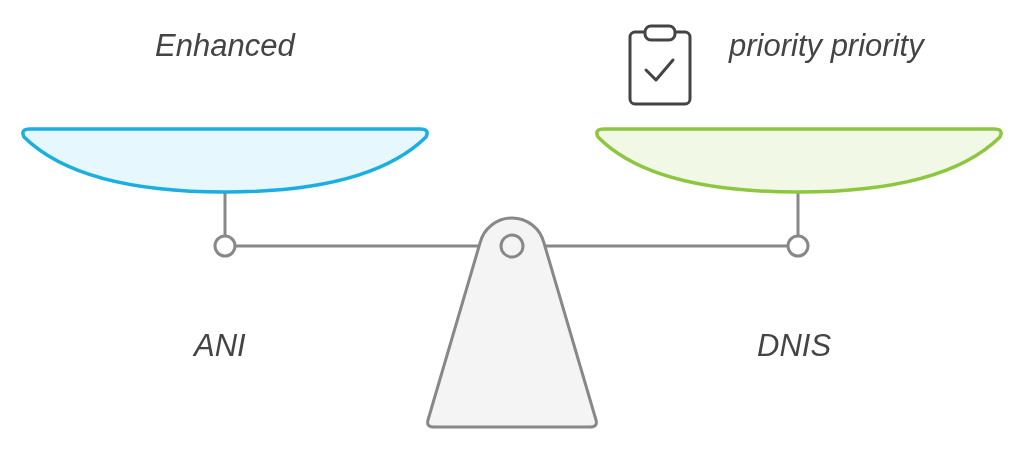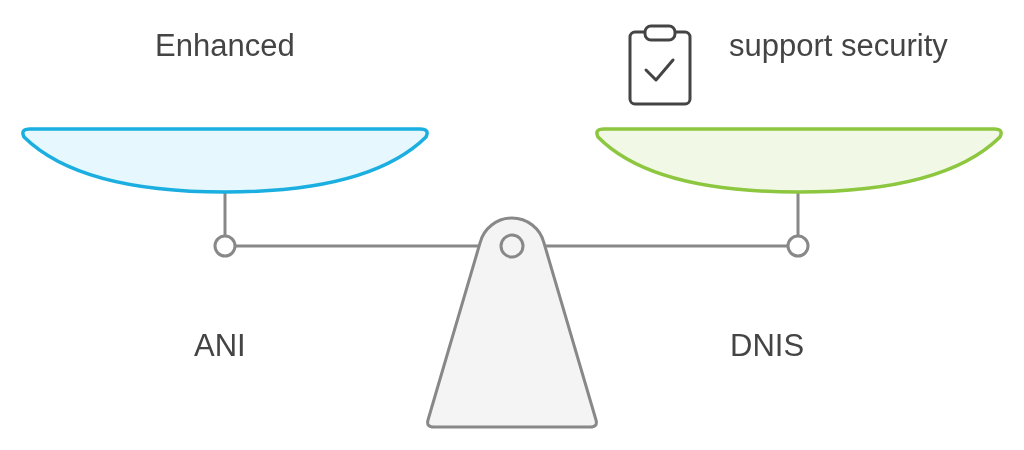--- a/index.html
+++ b/index.html
@@ -1,24 +1,24 @@
 <!DOCTYPE html>
 <html><head>
   <meta charset="utf-8">
   <style>
     html, body { margin: 0; padding: 0; background: #ffffff; }
     body { width: 1024px; height: 450px; position: relative; overflow: hidden;
            font-family: "Liberation Sans", "DejaVu Sans", sans-serif; }
     svg.scene { position: absolute; left: 0; top: 0; }
     .label { position: absolute; color: #444444; font-size: 31px; line-height: 40px;
-             font-family: "Liberation Sans", "DejaVu Sans", sans-serif; white-space: nowrap; }
+             font-family: "Liberation Sans", "DejaVu Sans", sans-serif; white-space: nowrap; font-style: italic; }
     .caption-left { left: 155px; top: 26px; }
     .caption-right { left: 729px; top: 26px; }
     .side-left { left: 194px; top: 326px; }
-    .side-right { left: 730px; top: 326px; }
+    .side-right { left: 757px; top: 326px; }
     .line { display: block; }
   </style>
 </head>
 <body>
 
 <svg class="scene" width="1024" height="450" viewBox="0 0 1024 450">
 
   <line x1="225" y1="192" x2="225" y2="236" stroke="#888888" stroke-width="3"></line>
   <line x1="798" y1="192" x2="798" y2="236" stroke="#888888" stroke-width="3"></line>
 
@@ -39,17 +39,17 @@
     <rect x="645" y="26" width="30" height="14" rx="6" fill="#FFFFFF"></rect>
     <polyline points="646,70 656,80 673,60"></polyline>
   </g>
 </svg>
 
 <div class="label caption-left">
   <span class="line">Enhanced</span>
 </div>
 
 <div class="label caption-right">
-  <span class="line">support security</span>
+  <span class="line">priority priority</span>
 </div>
 
 <div class="label side-left">ANI</div>
 <div class="label side-right">DNIS</div>
 
 </body></html>

